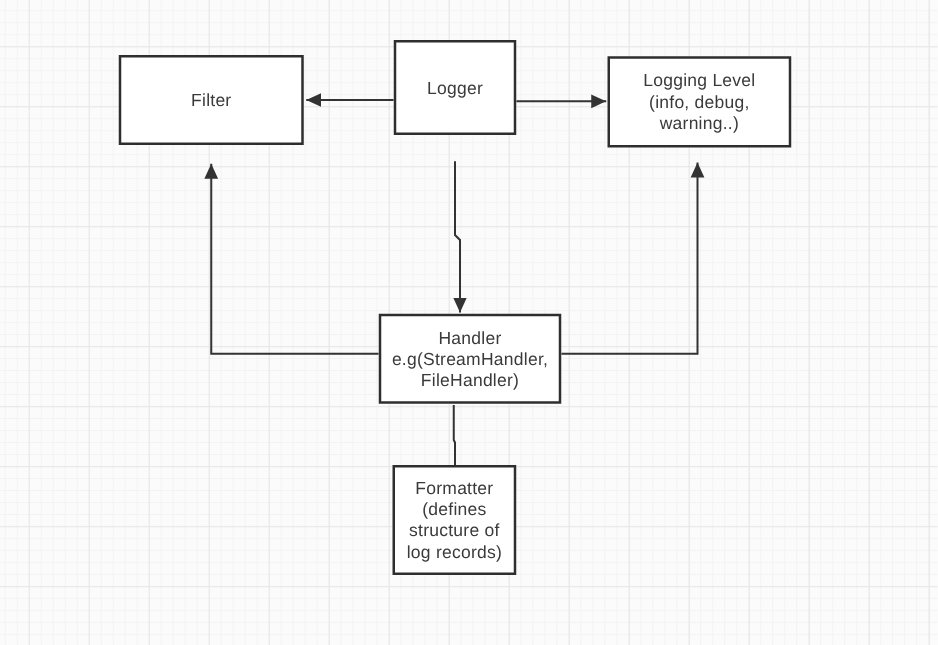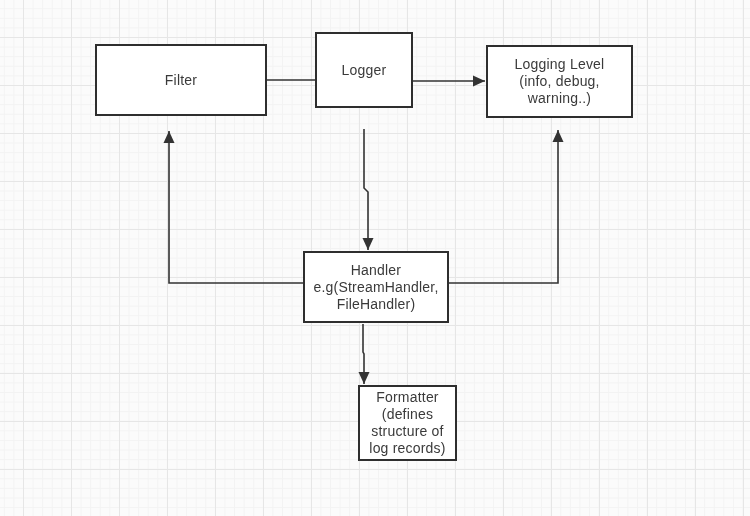--- a/index.html
+++ b/index.html
@@ -38,25 +38,25 @@
     justify-content: center;
     text-align: center;
   }
   .node .label {
     white-space: pre-line;
     font-size: 14px;
     line-height: 17px;
     color: #3a3a3a;
     letter-spacing: 0.2px;
   }
-  .node-filter        { left: 95px;  top: 44px;  width: 172px; height: 72px; }
+  .node-filter        { left: 95px;  top: 44px;  width: 148px; height: 72px; }
   .node-logger        { left: 315px; top: 32px;  width: 98px;  height: 76px; }
   .node-logging-level { left: 486px; top: 45px;  width: 147px; height: 73px; }
   .node-handler       { left: 303px; top: 251px; width: 146px; height: 72px; }
-  .node-formatter     { left: 314px; top: 385px; width: 99px;  height: 76px; margin-left: 44px; }
+  .node-formatter     { left: 314px; top: 372px; width: 99px;  height: 88px; }
   .edge {
     fill: none;
     stroke: #333333;
     stroke-width: 1.6;
   }
 </style>
 </head>
 <body>
 
 <div id="canvas">

